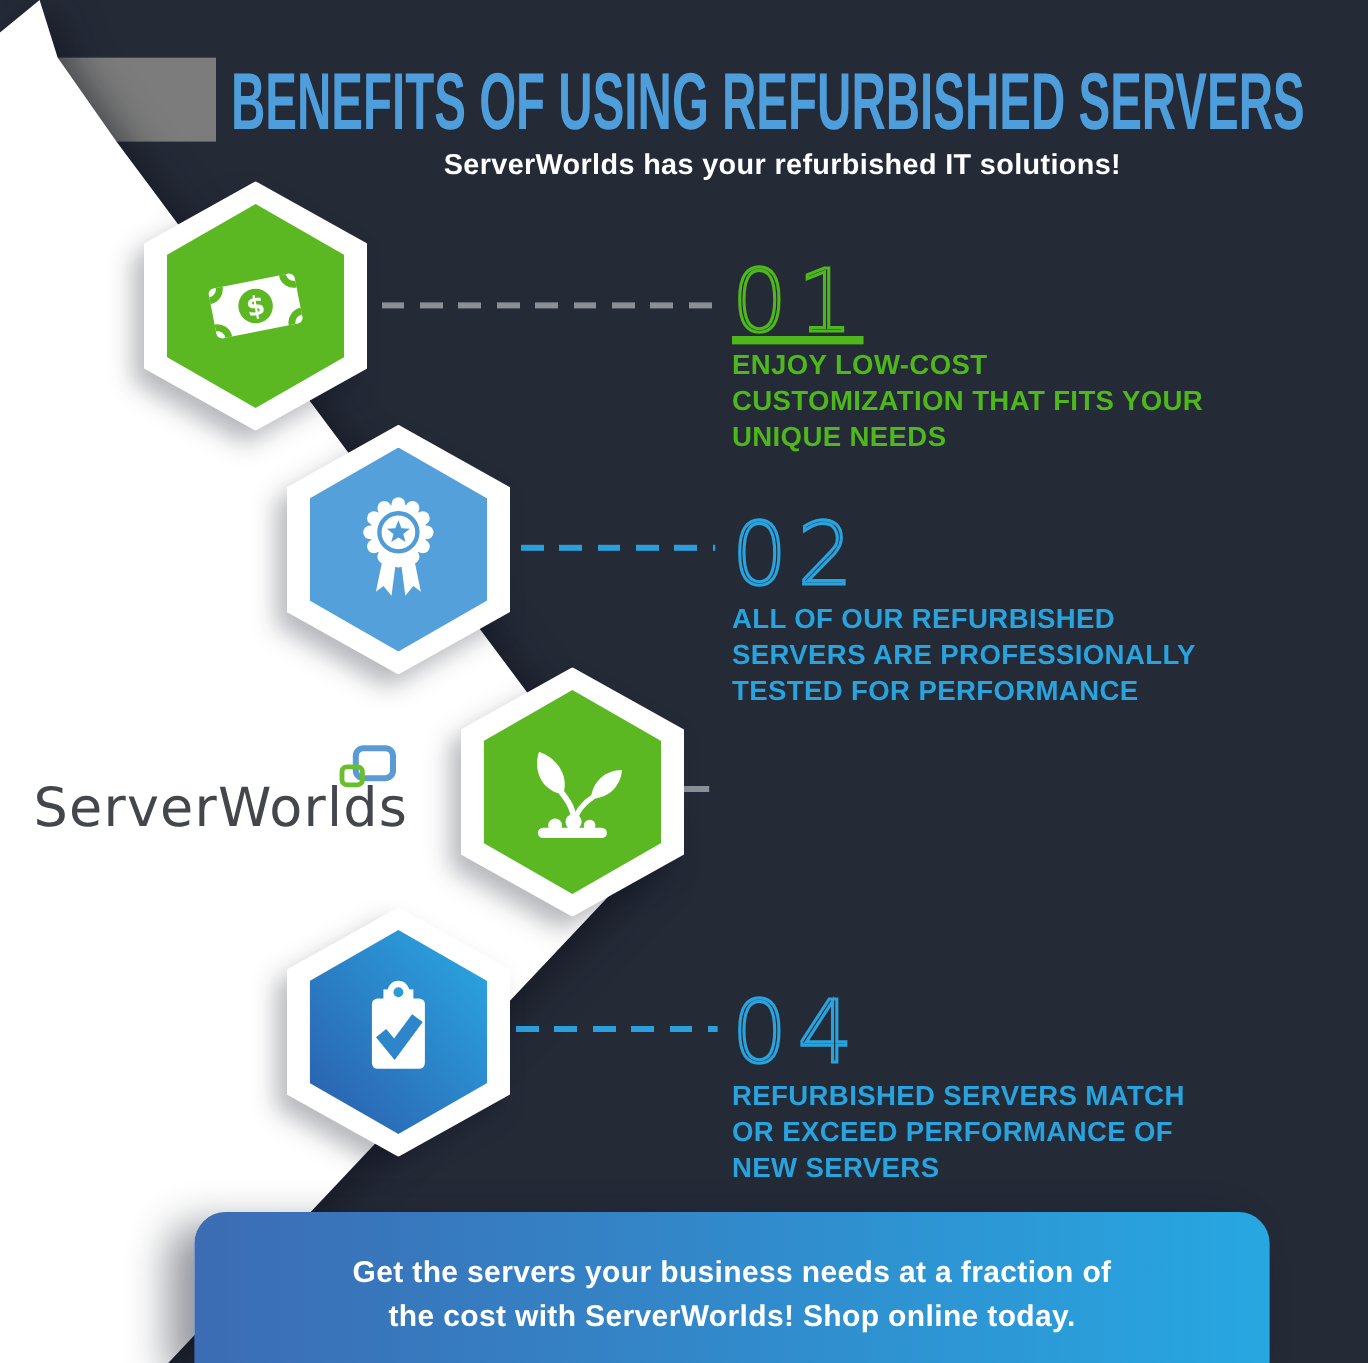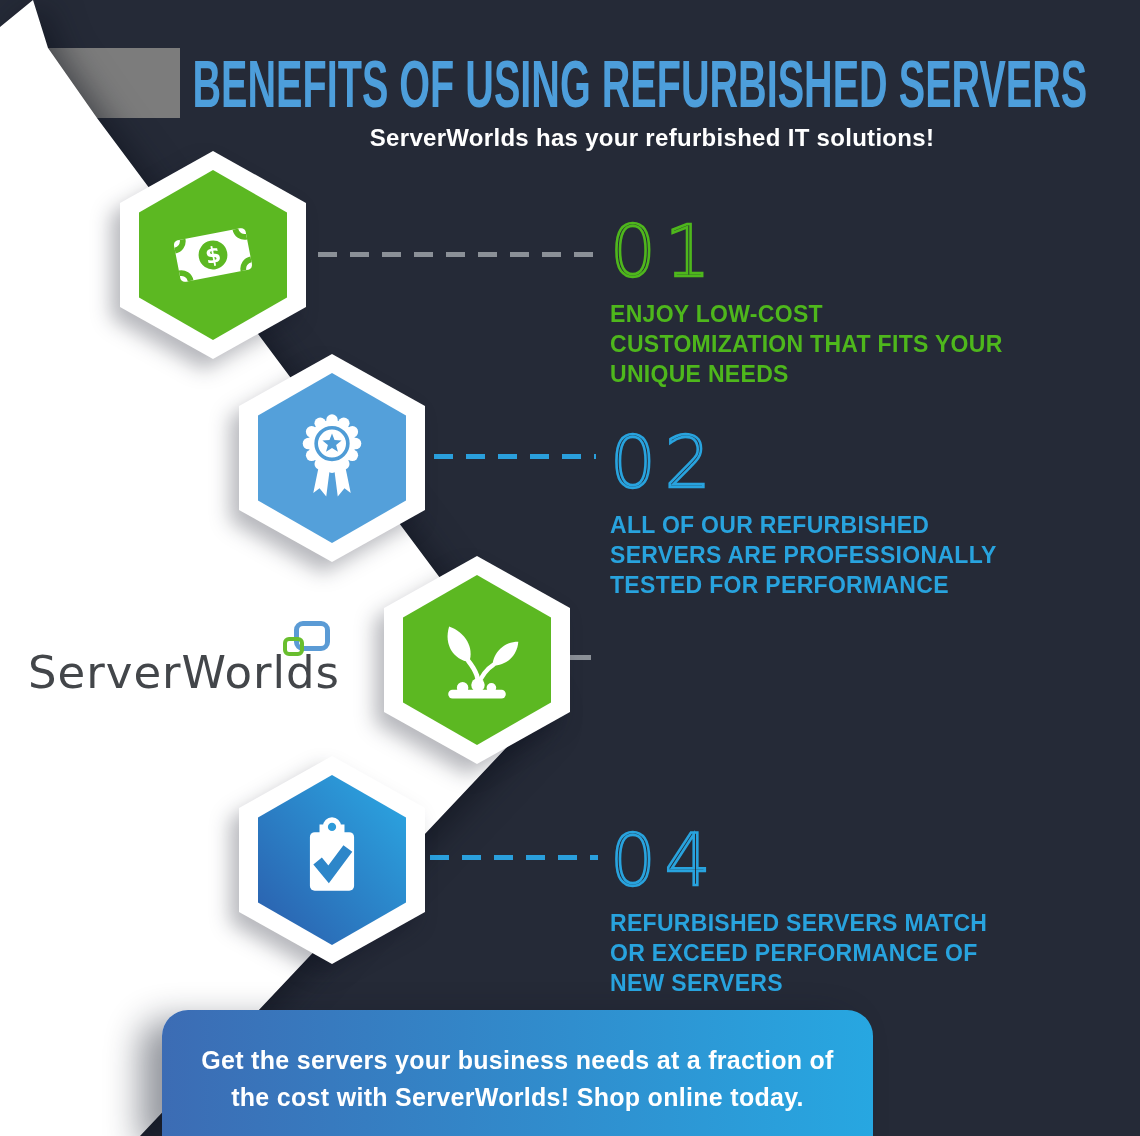--- a/index.html
+++ b/index.html
@@ -54,44 +54,44 @@
   .d3{left:570px;top:655px;width:21px;}
   .d4{left:430px;top:855px;width:168px;}
 
   
   .benefit{position:absolute;left:610px;width:470px;}
   .b1{top:213px;} .b2{top:424px;} .b3{top:624px;} .b4{top:822px;}
   .num{
     font-family:"DejaVu Sans",sans-serif;font-size:72px;line-height:76px;font-weight:100;
     letter-spacing:9px;
   }
-  .benefit.green .num{color:#4eb71c;-webkit-text-stroke-color:#4eb71c;}
+  .benefit.green .num{color:#4eb71c;text-decoration:underline;-webkit-text-stroke-color:#4eb71c;}
   .benefit.blue  .num{color:#28a3de;-webkit-text-stroke-color:#28a3de;}
   @supports (-webkit-text-stroke: 1px #000){
     .num{color:transparent !important;-webkit-text-stroke-width:2.6px;}
   }
   .heading{
-    margin-top:10px;font-size:23px;line-height:30px;font-weight:bold;letter-spacing:.3px;
+    margin-top:0;font-size:23px;line-height:30px;font-weight:bold;letter-spacing:.3px;
     white-space:pre-line;
   }
   .benefit.green .heading{color:#4eb71c;}
   .benefit.blue  .heading{color:#28a3de;}
 
   
   .logo{position:absolute;left:28px;top:620px;width:340px;height:90px;}
   .logo-text{position:absolute;left:0;top:26px;font-family:"DejaVu Sans",sans-serif;
     font-size:45px;font-weight:400;color:#43464a;letter-spacing:1px;}
   .logo-mark-blue{position:absolute;left:266px;top:1px;width:26px;height:20px;
     border:5px solid #5b9bd5;border-radius:9px;background:transparent;}
   .logo-mark-green{position:absolute;left:255px;top:17px;width:13px;height:11px;
     border:4px solid #69be2e;border-radius:6px;background:transparent;}
 
   
   .cta{
-    position:absolute;left:162px;top:1010px;width:711px;height:126px;
+    position:absolute;left:162px;top:1010px;width:896px;height:126px;
     border-radius:26px 26px 0 0;
     background:linear-gradient(90deg,#3c6cb4,#27a7e1);
     box-shadow:-22px 10px 34px rgba(18,24,40,.45);
     display:flex;justify-content:center;align-items:flex-start;
   }
   .cta-text{
     margin-top:32px;text-align:center;color:#ffffff;font-size:25px;line-height:37px;
     font-weight:bold;letter-spacing:.3px;white-space:pre-line;
   }
   .icon-svg{display:block;}

